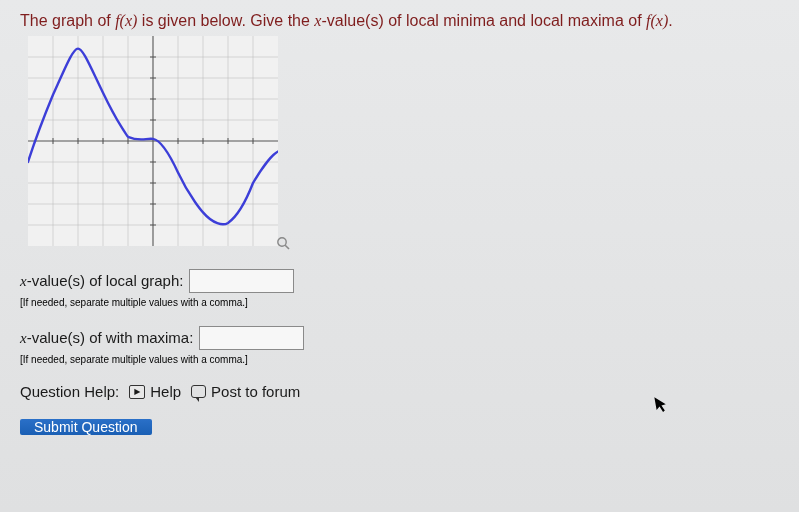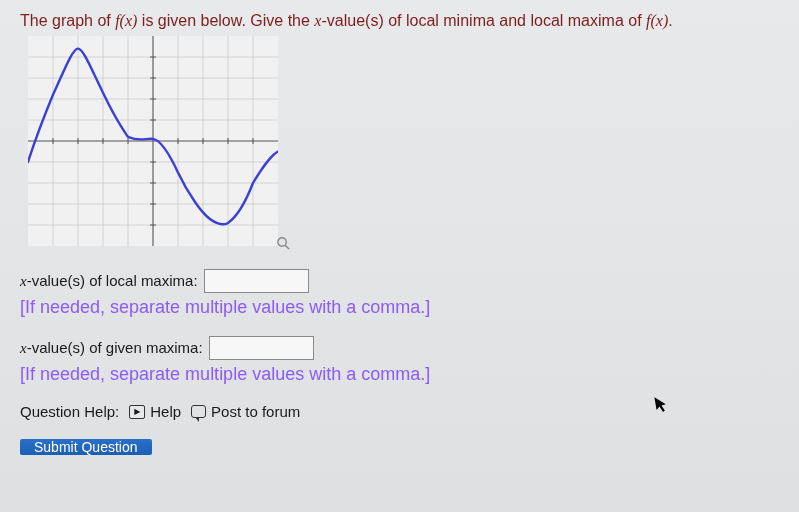--- a/index.html
+++ b/index.html
@@ -48,22 +48,22 @@
     }
     .field-line {
       display: flex;
       align-items: center;
       gap: 6px;
       margin-bottom: 4px;
       font-size: 15px;
       color: #1a1a1a;
     }
     .hint {
-      font-size: 18px;
-      color: #8b5cf6;
+      font-size: 10px;
+      color: #000000;
     }
     .answer-input {
       border: 1px solid #8a8a8a;
       background: #f7f7f7;
       width: 105px;
       height: 24px;
       padding: 2px 4px;
       font-size: 14px;
     }
     .help-line {
@@ -206,30 +206,30 @@
     <svg width="14" height="14" viewBox="0 0 14 14">
         <circle cx="6" cy="6" r="4.2" fill="none" stroke="#888" stroke-width="1.4"></circle>
         <line x1="9.2" y1="9.2" x2="13" y2="13" stroke="#888" stroke-width="1.6"></line>
       </svg>
   </span>
 </div>
 
 
 <div class="field-block">
   <div class="field-line">
-    <span><span class="math-var">x</span><span>-value(s) of local maxima:</span></span>
+    <span><span class="math-var">x</span><span>-value(s) of local graph:</span></span>
     <input type="text" class="answer-input" value="" style="">
   </div>
   <div class="hint">[If needed, separate multiple values with a comma.]</div>
 </div>
 
 
 <div class="field-block">
   <div class="field-line">
-    <span><span class="math-var">x</span><span>-value(s) of given maxima:</span></span>
+    <span><span class="math-var">x</span><span>-value(s) of with maxima:</span></span>
     <input type="text" class="answer-input" value="" style="">
   </div>
   <div class="hint">[If needed, separate multiple values with a comma.]</div>
 </div>
 
 
 <div class="help-line">
   <span>Question Help:</span>
   <span class="help-item">
     <span class="icon-box">▶</span>

